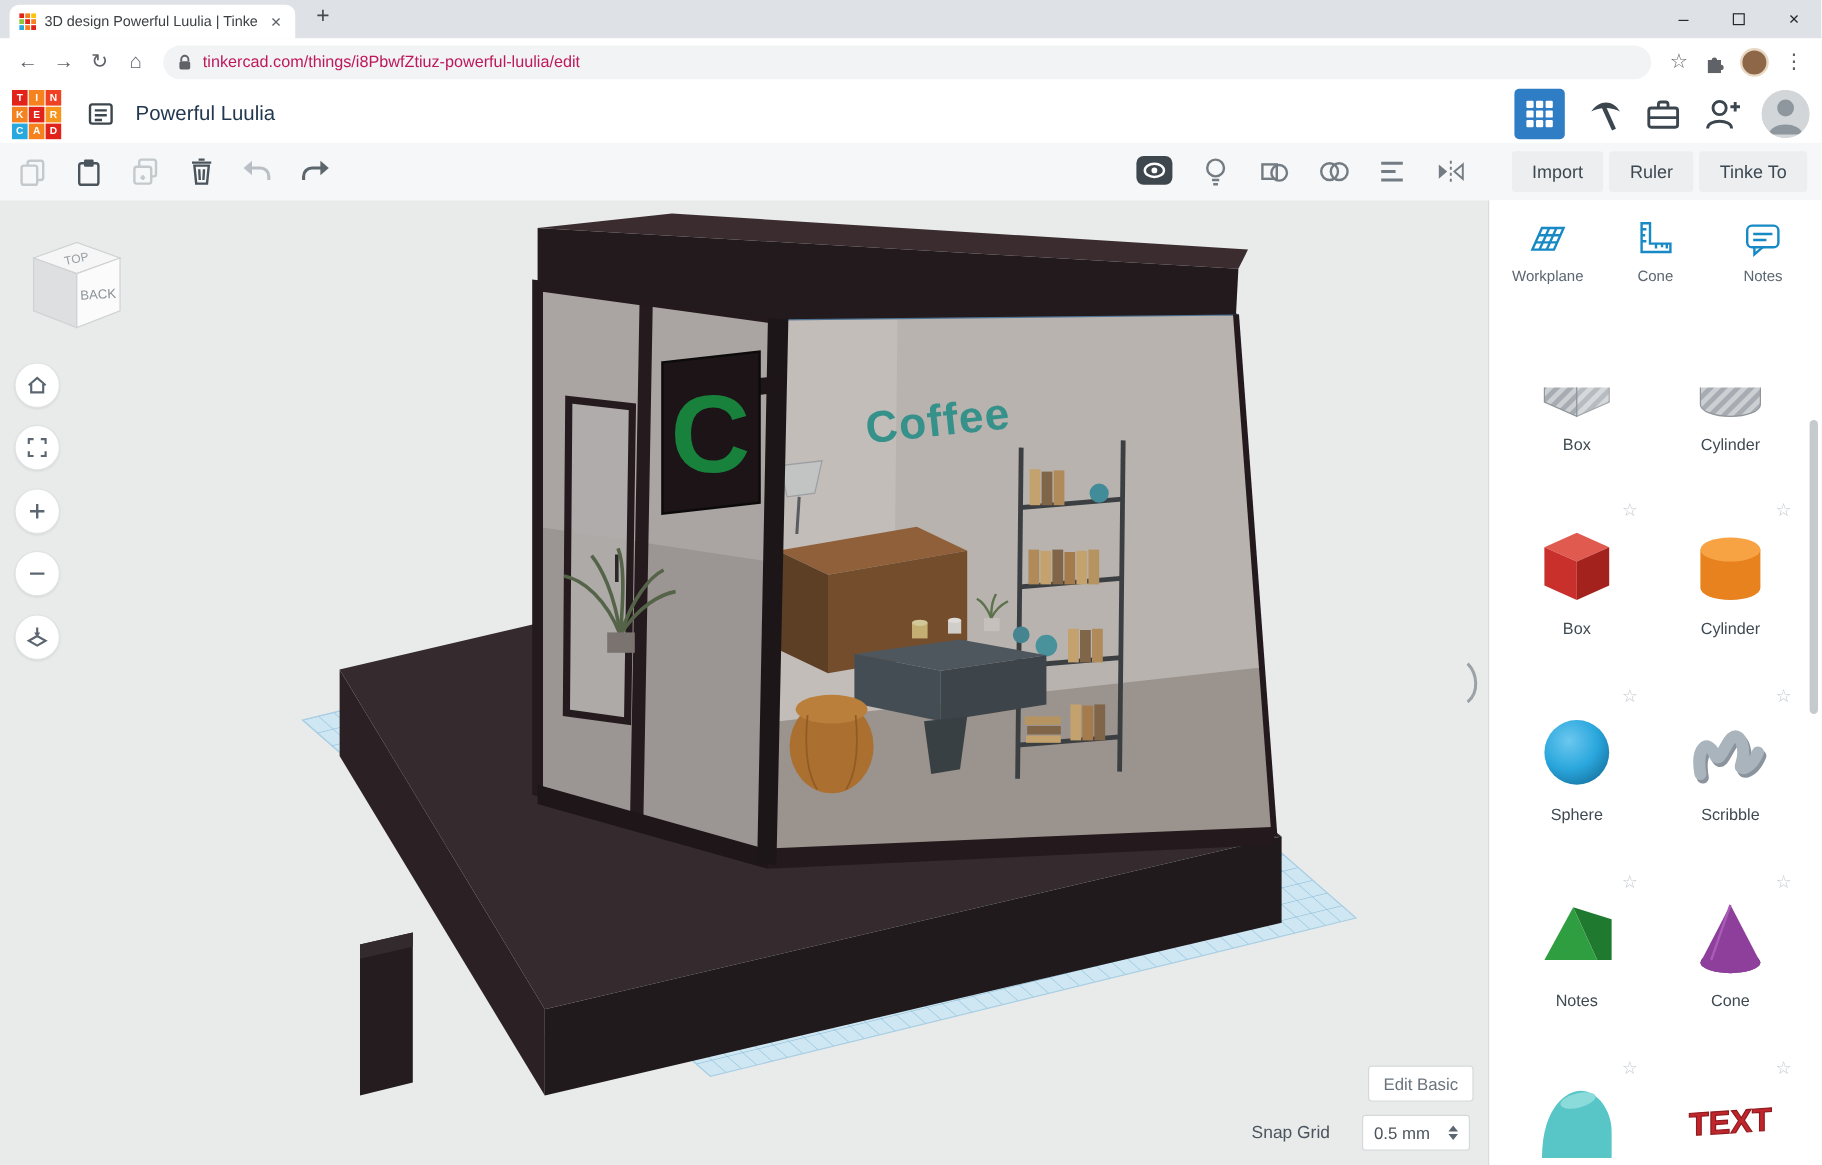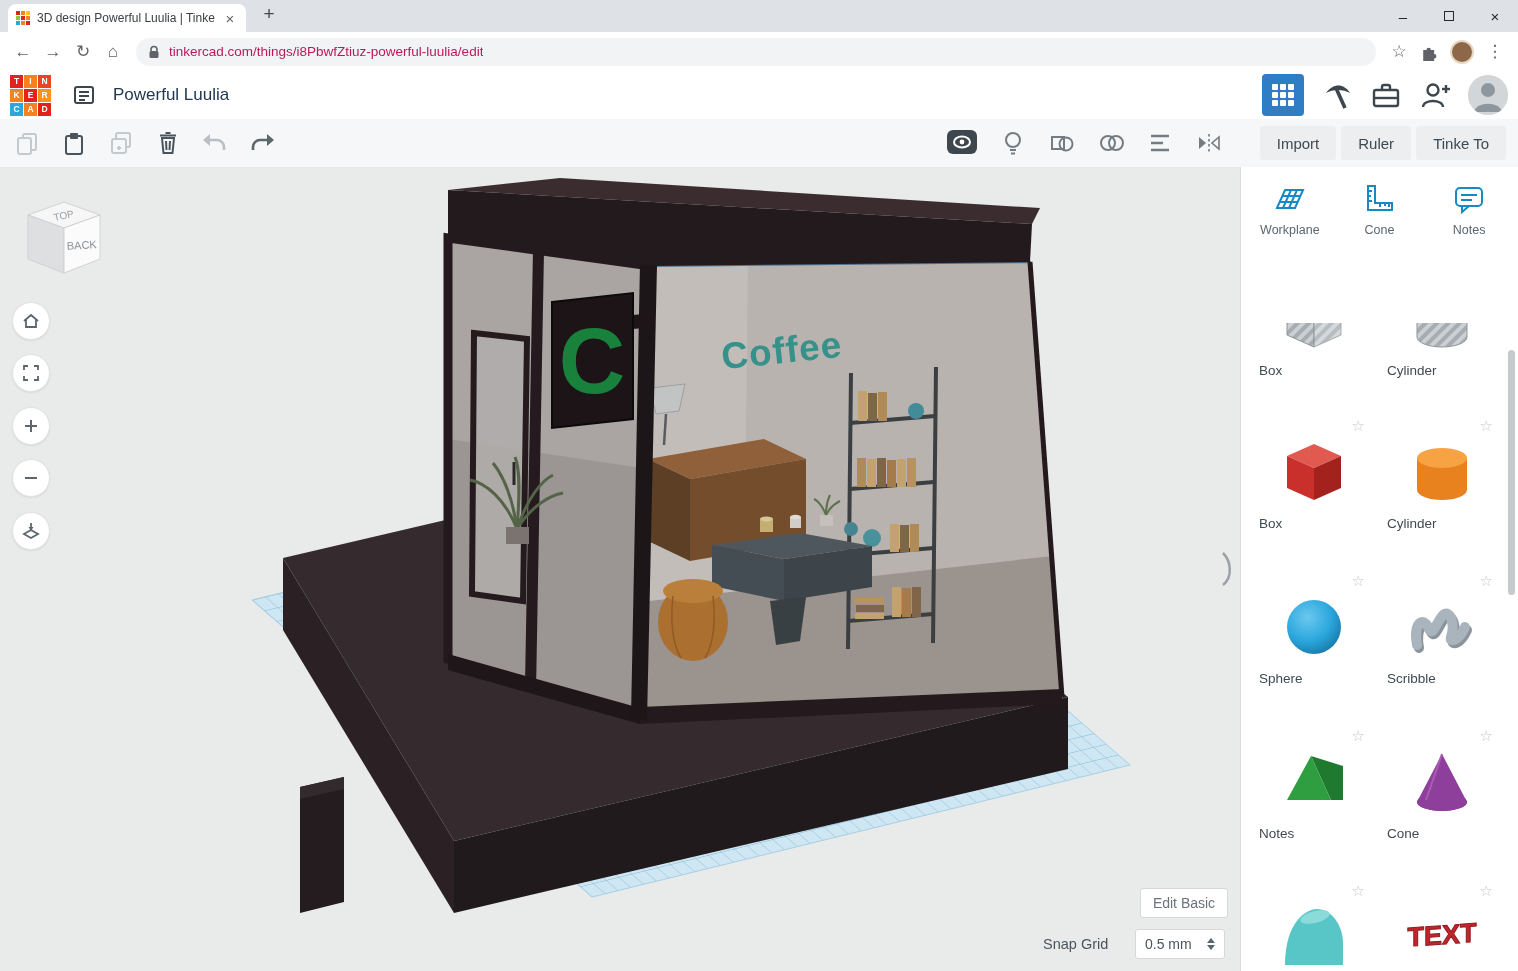--- a/index.html
+++ b/index.html
@@ -84,21 +84,21 @@
   .tools-row { display:flex; padding:14px 4px 0; }
   .tool { width:33.33%; display:flex; flex-direction:column; align-items:center; }
   .tool-label { font-size:12.5px; color:#5b6670; margin-top:6px; }
   .libdrop { position:absolute; left:8px; right:8px; top:91px; height:58px; background:#fff;
              border:1px solid #d6d9db; border-radius:2px; box-shadow:0 1px 4px rgba(0,0,0,.13);
              padding:8px 12px; z-index:3; }
   .lib-brand { font-size:11px; color:#6a737b; }
   .lib-sel { font-size:15px; color:#1f2933; margin-top:4px; }
   .lib-caret { position:absolute; right:14px; top:25px; width:0; height:0;
                border:6px solid transparent; border-top:8px solid #3f4b52; }
-  .tile { position:absolute; width:110px; }
+  .tile { position:absolute; width:110px; text-align:center; }
   .tile svg { margin:0 auto; }
   .tlabel { margin-top:4px; font-size:13.5px; color:#3f4a52; }
   .star { position:absolute; top:-12px; right:4px; font-size:15px; color:#c4cad0; line-height:1; }
   .scrollthumb { position:absolute; right:3px; top:183px; width:7px; height:245px;
                  background:#c6cacd; border-radius:4px; }
 </style>
 </head>
 <body>
 
 <div class="screen">

